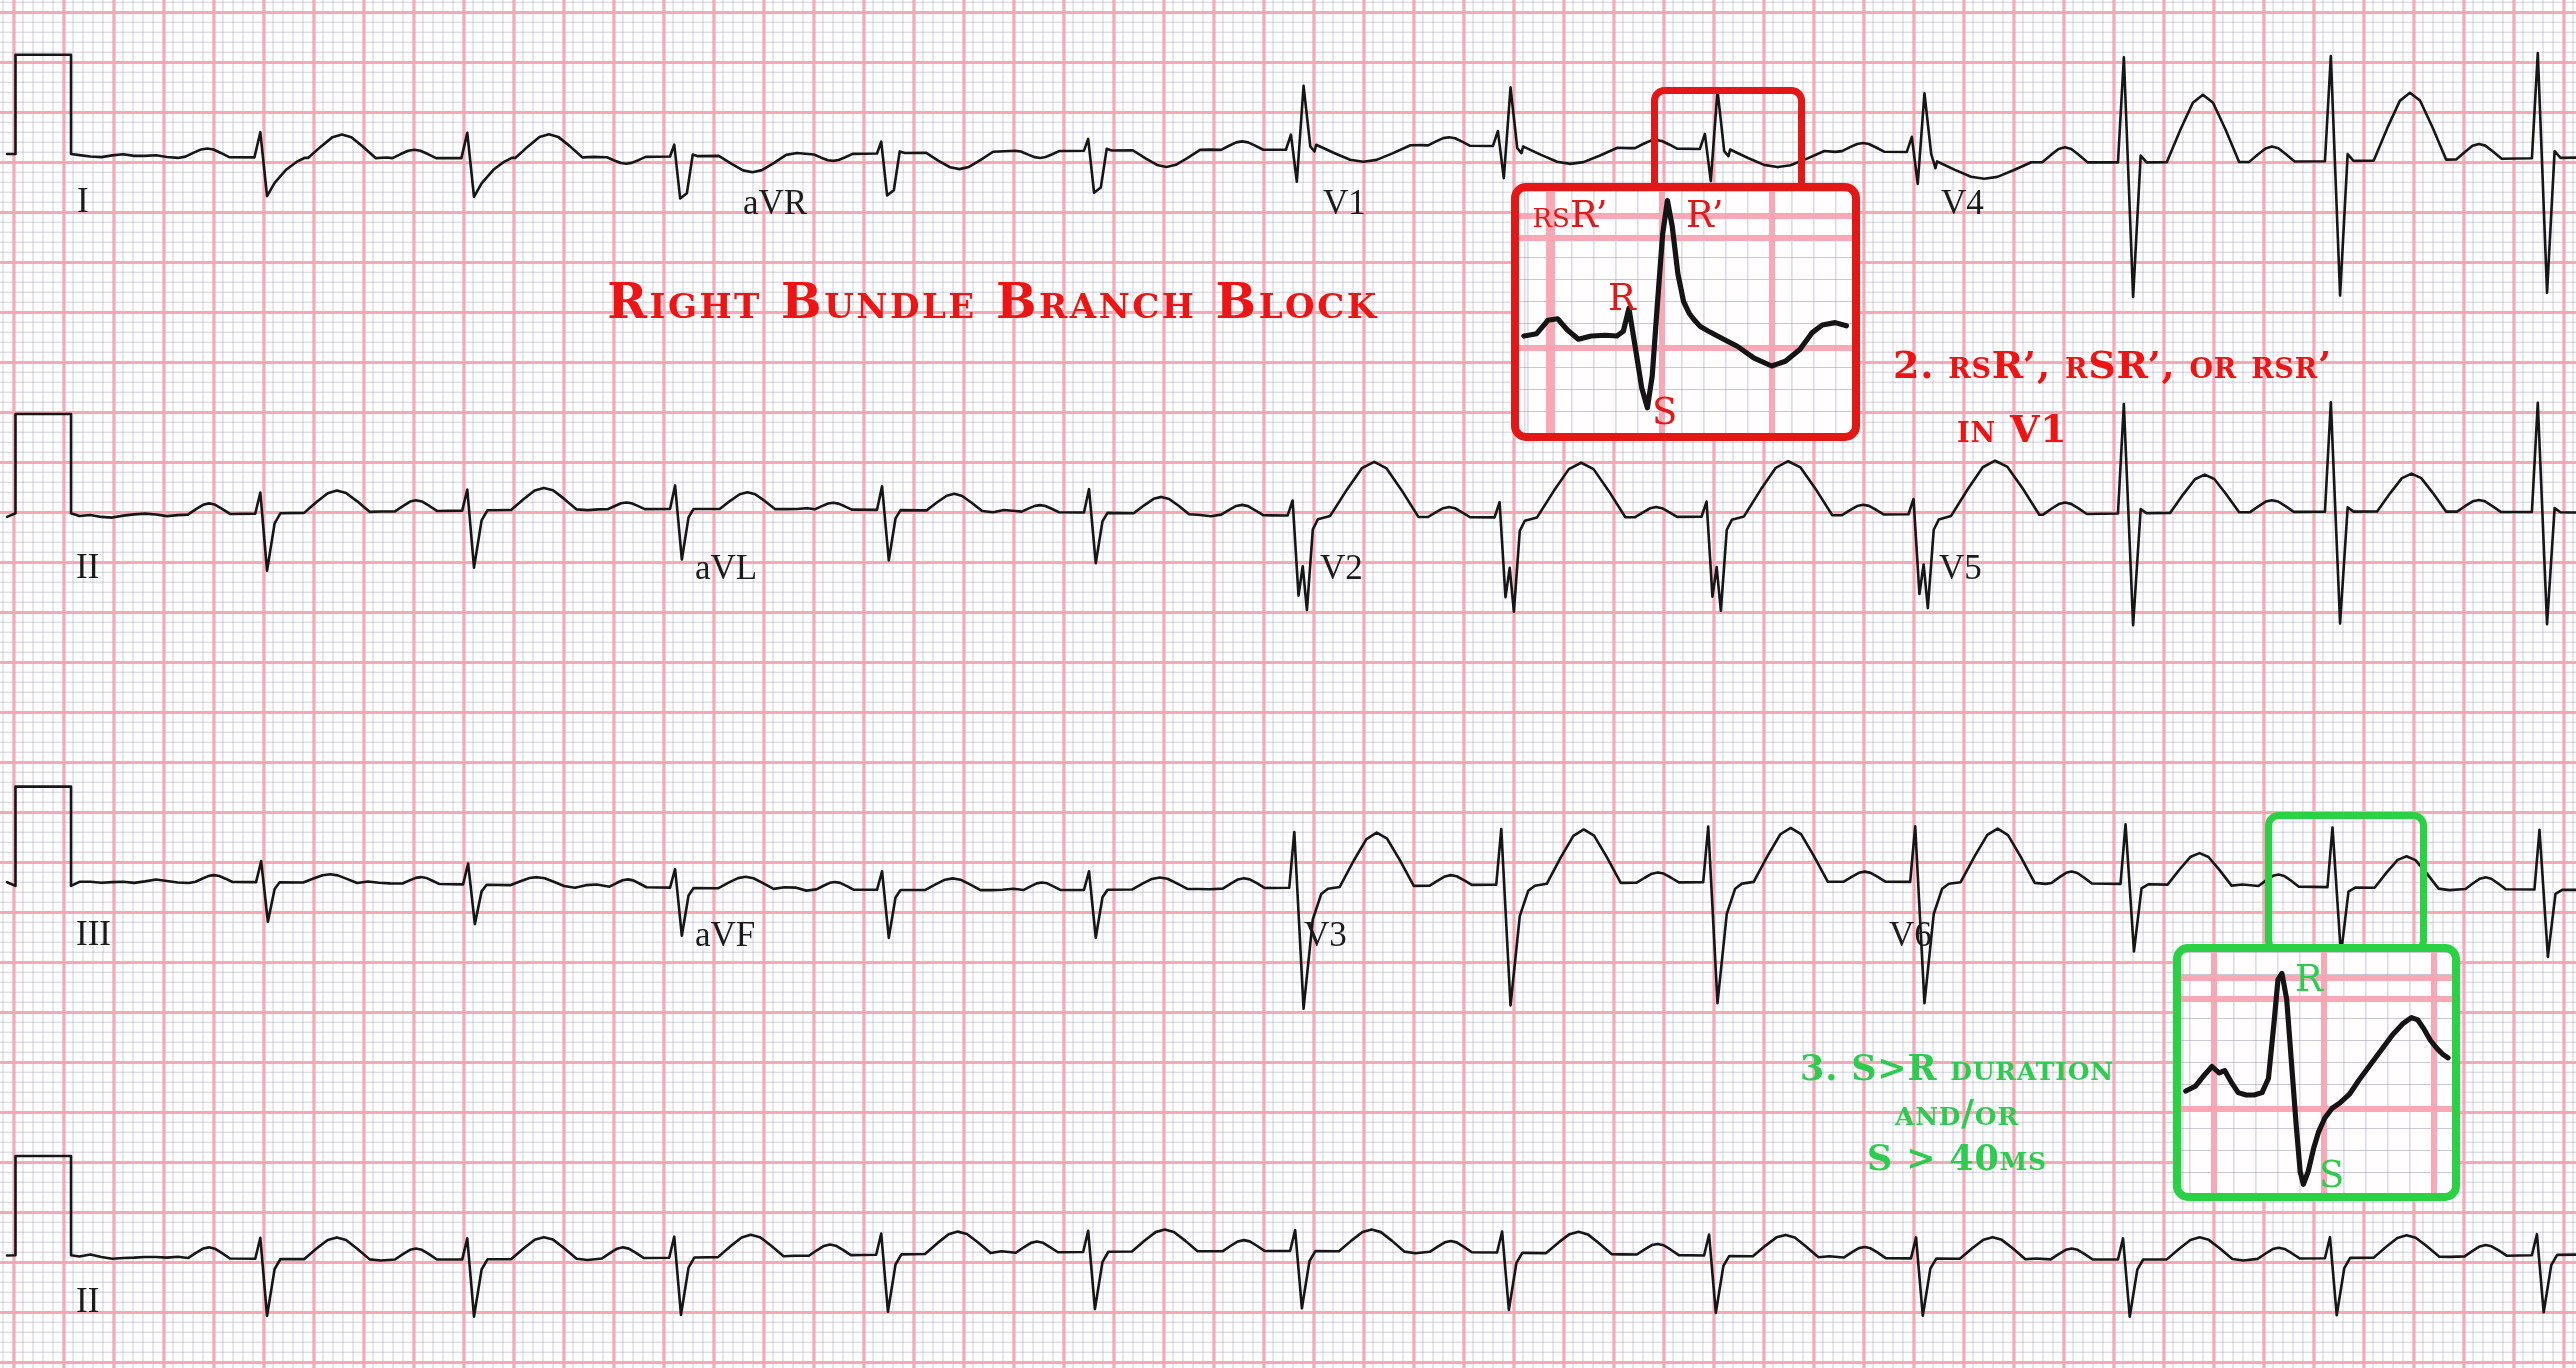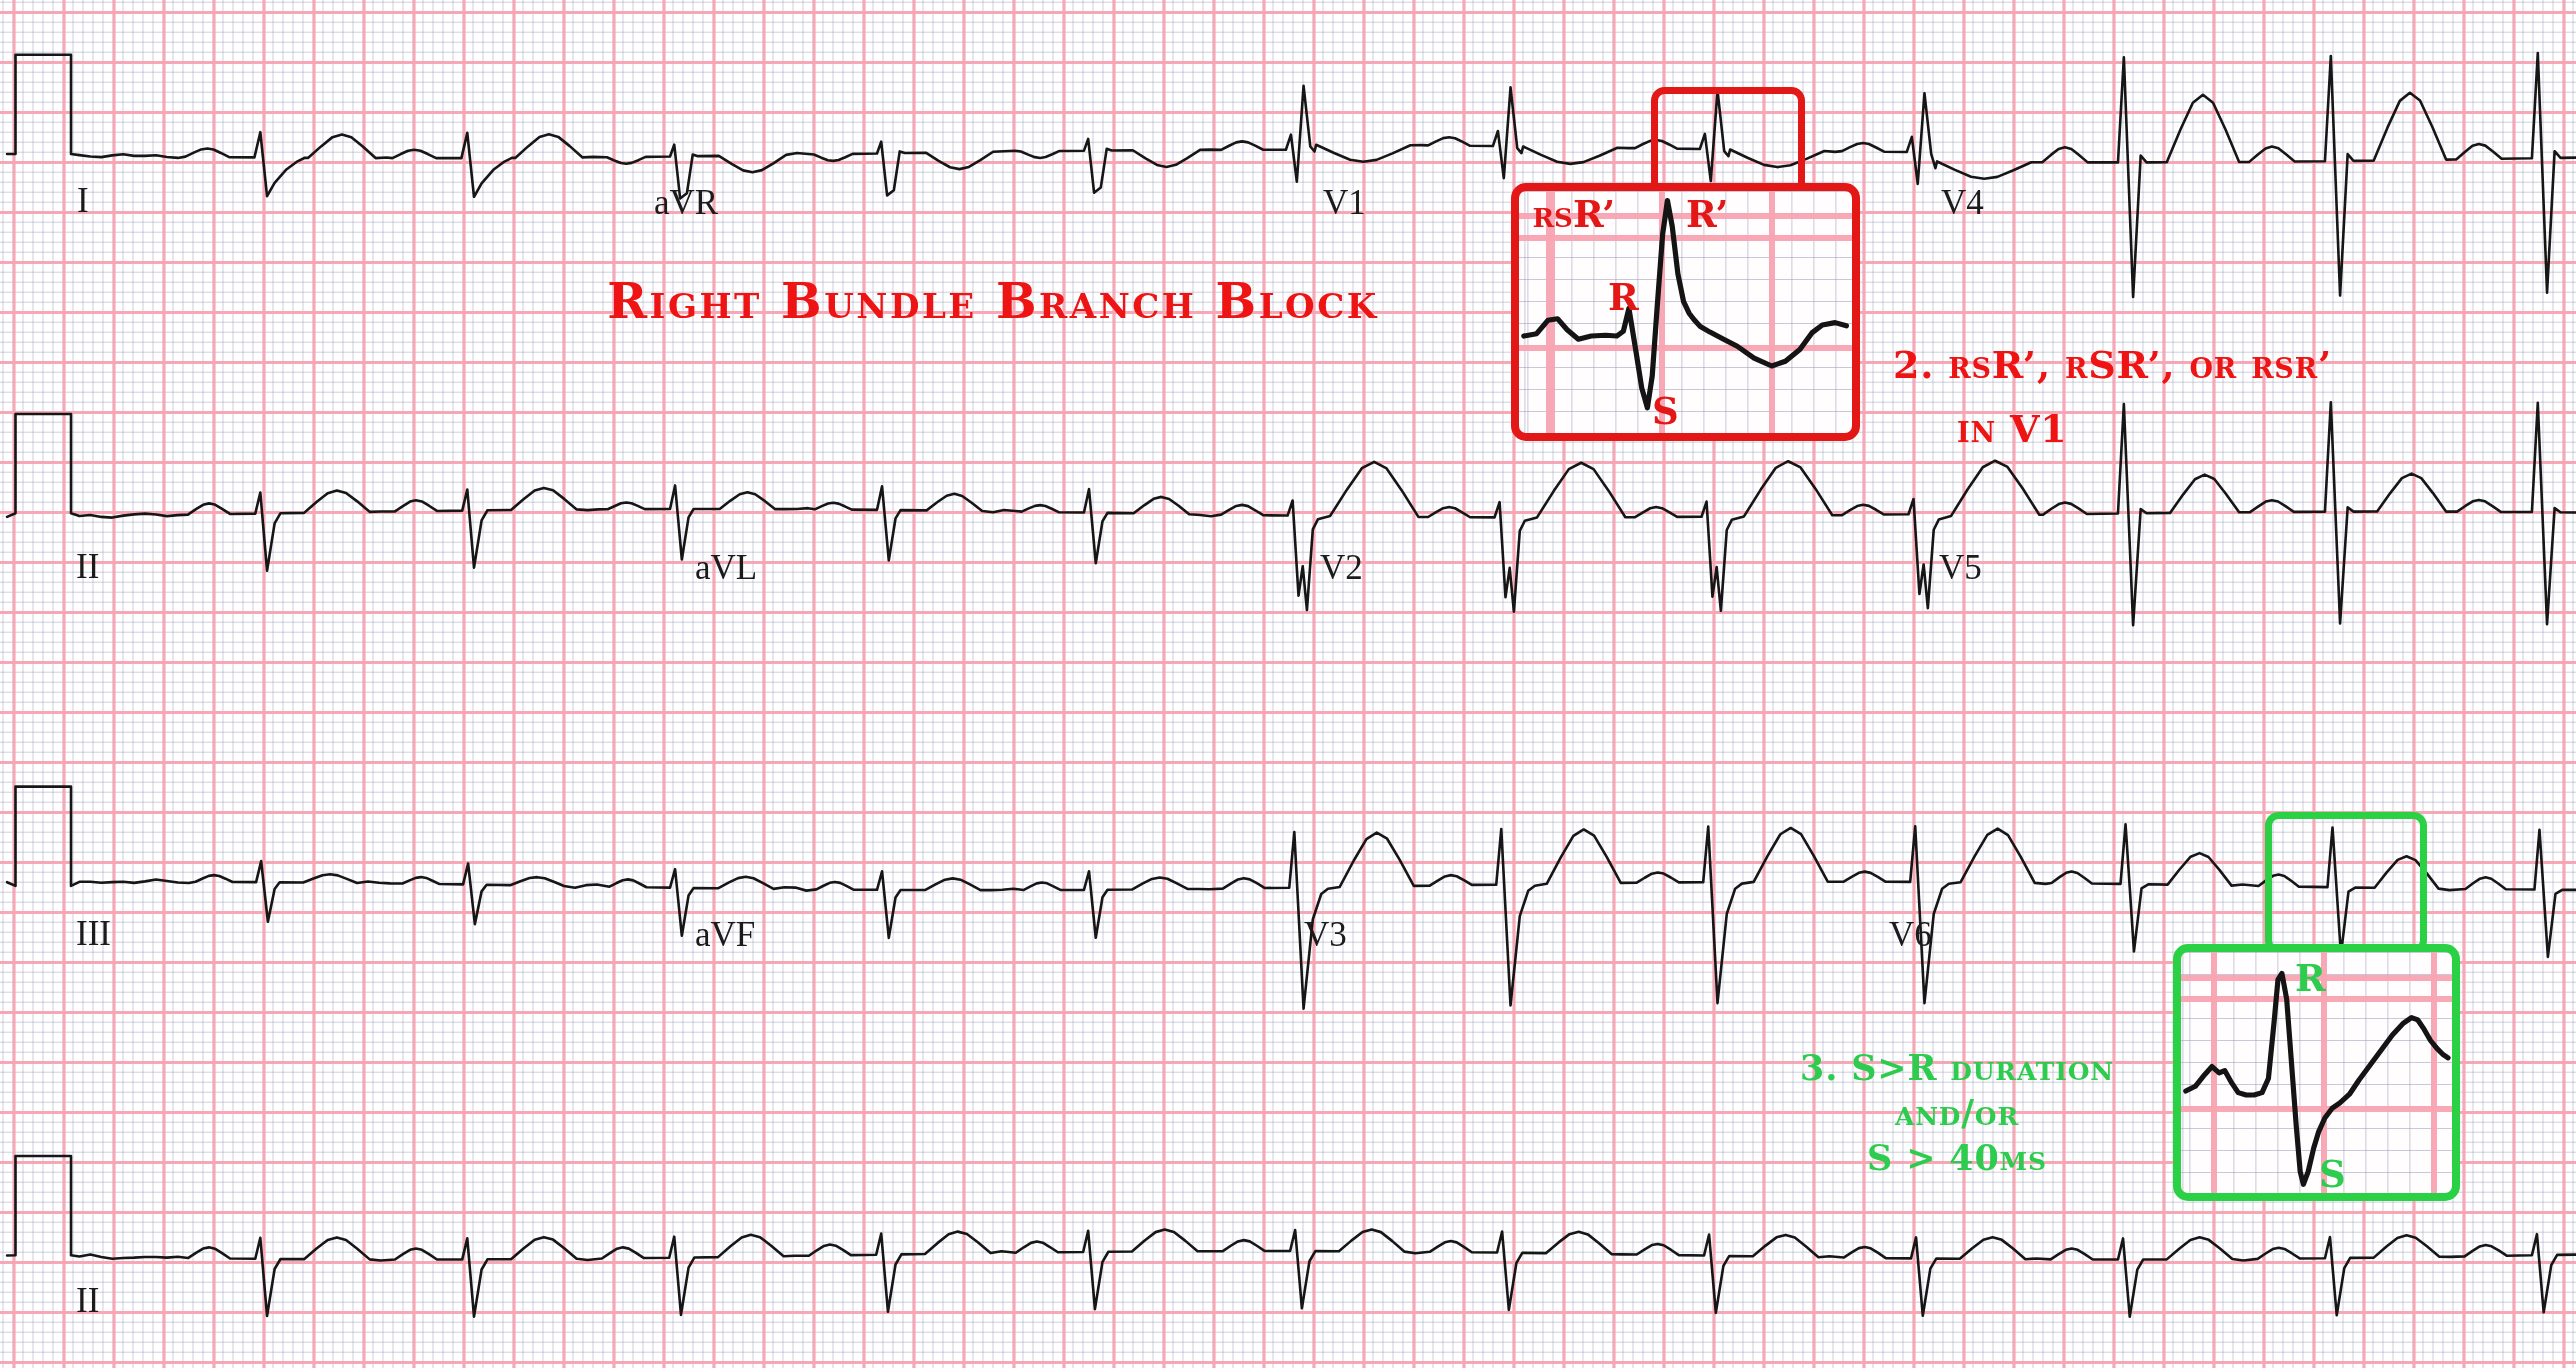--- a/index.html
+++ b/index.html
@@ -40,39 +40,39 @@
     background-image:
       repeating-linear-gradient(to right, rgba(248,164,178,0.95) 0 5.9px, transparent 5.9px 110px),
       repeating-linear-gradient(to bottom, rgba(248,164,178,0.95) 0 5.9px, transparent 5.9px 110px),
       repeating-linear-gradient(to right, rgba(148,148,182,0.5) 0 1.4px, transparent 1.4px 22px),
       repeating-linear-gradient(to bottom, rgba(148,148,182,0.5) 0 1.4px, transparent 1.4px 22px);
     background-position: 30px 0, 0 44px, 8.4px 0, 0 0;
   }
   .inset svg{position:absolute;left:0;top:0;width:100%;height:100%;}
   .inset path{fill:none;stroke:#141414;stroke-width:6.5;stroke-linejoin:round;stroke-linecap:round;}
   .ilabel{
-    position:absolute;z-index:6;font-family:"DejaVu Serif",serif;font-weight:bold;
+    position:absolute;z-index:6;font-family:"DejaVu Serif",serif;font-weight:normal;
     font-variant:small-caps;font-size:37px;line-height:37px;white-space:nowrap;
   }
 </style>
 </head>
 <body>
 
 <div class="page">
 
   <svg id="trace-svg" width="2576" height="1368" viewBox="0 0 3061 1626">
       <path d="M8.0 183.1L18.0 183.0L18.0 65.0L84.0 65.0L84.0 183.0L94.0 184.4L107.0 186.1L120.0 186.8L133.0 184.7L146.0 183.4L159.0 185.3L172.0 185.3L185.0 184.6L198.0 186.6L211.0 187.7L220.0 186.2L229.9 181.4L238.7 177.6L246.0 176.5L253.3 177.7L262.1 181.8L272.0 186.8L302.0 187.0L309.0 157.1L317.0 233.2L326.0 217.3L340.0 201.4L352.0 192.5L362.0 187.5L366.0 187.6L381.2 174.0L394.8 163.0L406.0 159.8L417.2 163.1L430.8 174.2L446.0 187.9L459.0 187.2L466.0 188.0L475.9 183.1L484.7 179.2L492.0 178.0L499.3 179.2L508.1 183.1L518.0 188.0L548.0 187.9L555.0 157.9L563.0 233.9L572.0 217.9L586.0 201.8L598.0 192.8L608.0 187.7L612.0 187.7L627.2 174.0L640.8 162.8L652.0 159.5L663.2 162.7L676.8 173.7L692.0 187.1L705.0 186.4L721.0 186.9L729.7 190.7L737.6 193.8L744.0 194.6L750.4 193.6L758.3 190.4L767.0 186.4L796.0 186.0L801.0 172.0L808.0 235.9L816.0 229.8L823.0 183.7L829.0 185.6L854.0 185.3L869.2 194.8L882.8 202.5L894.0 204.7L905.2 202.2L918.8 194.1L934.0 184.1L947.0 181.8L960.0 183.0L967.0 183.6L975.7 187.4L983.6 190.4L990.0 191.2L996.4 190.2L1004.3 186.9L1013.0 182.9L1042.0 182.4L1047.0 168.4L1054.0 232.2L1062.0 226.1L1069.0 180.0L1075.0 181.9L1100.0 181.5L1115.2 191.1L1128.8 198.8L1140.0 201.0L1151.2 198.4L1164.8 190.3L1180.0 180.4L1193.0 179.8L1206.0 179.2L1213.0 180.0L1221.7 183.8L1229.6 186.8L1236.0 187.7L1242.4 186.7L1250.3 183.4L1259.0 179.4L1288.0 179.1L1293.0 165.1L1300.0 229.0L1308.0 222.9L1315.0 176.9L1321.0 178.8L1346.0 178.6L1361.2 188.3L1374.8 196.1L1386.0 198.4L1397.2 195.9L1410.8 188.0L1426.0 178.2L1439.0 177.8L1451.0 178.1L1460.5 173.2L1469.0 169.2L1476.0 168.0L1483.0 169.2L1491.5 173.1L1501.0 178.0L1528.0 178.0L1534.0 160.0L1541.0 216.0L1549.0 102.0L1557.0 174.1L1562.0 180.1L1564.0 172.1L1585.3 181.9L1604.3 189.9L1620.0 192.3L1635.7 190.0L1654.7 182.3L1676.0 172.7L1689.0 172.5L1697.0 172.8L1706.5 168.1L1715.0 164.2L1722.0 163.1L1729.0 164.3L1737.5 168.4L1747.0 173.3L1774.0 173.6L1780.0 155.7L1787.0 211.8L1795.0 103.9L1803.0 176.0L1808.0 182.0L1810.0 174.1L1831.3 184.1L1850.3 192.2L1866.0 194.8L1881.7 192.7L1900.7 185.1L1922.0 175.6L1935.0 176.0L1943.0 176.0L1952.5 171.2L1961.0 167.4L1968.0 166.3L1975.0 167.6L1983.5 171.7L1993.0 176.7L2020.0 177.1L2026.0 159.2L2033.0 215.3L2041.0 107.5L2049.0 179.6L2054.0 185.7L2056.0 177.7L2077.3 187.8L2096.3 196.0L2112.0 198.6L2127.7 196.4L2146.7 188.8L2168.0 179.4L2181.0 180.5L2189.0 179.6L2198.5 174.9L2207.0 171.1L2214.0 170.0L2221.0 171.2L2229.5 175.3L2239.0 180.3L2266.0 180.6L2272.0 162.6L2279.0 218.7L2287.0 110.8L2295.0 182.9L2300.0 199.9L2302.0 191.9L2323.3 201.9L2342.3 210.0L2358.0 212.4L2373.7 210.2L2392.7 202.4L2414.0 192.8L2427.0 192.8L2437.3 184.1L2446.4 177.0L2454.0 174.9L2461.6 177.1L2470.7 184.2L2481.0 193.0L2517.0 193.0L2524.0 68.0L2535.0 353.0L2544.0 185.0L2551.0 193.0L2575.0 192.9L2591.3 153.9L2606.0 122.2L2618.0 112.7L2630.0 122.1L2644.7 153.6L2661.0 192.5L2673.0 192.4L2683.3 183.6L2692.4 176.4L2700.0 174.2L2707.6 176.2L2716.7 183.3L2727.0 191.9L2763.0 191.6L2770.0 66.5L2781.0 351.3L2790.0 183.2L2797.0 191.2L2821.0 190.9L2837.3 151.7L2852.0 119.9L2864.0 110.3L2876.0 119.5L2890.7 151.0L2907.0 189.7L2919.0 189.5L2929.3 180.6L2938.4 173.3L2946.0 171.1L2953.6 173.1L2962.7 180.1L2973.0 188.7L3009.0 188.1L3016.0 63.0L3027.0 347.8L3036.0 179.7L3043.0 187.6L3067.0 187.2L3083.3 148.0L3098.0 116.1L3110.0 106.6L3122.0 115.8L3136.7 147.2L3153.0 185.9" class="trace" style="stroke: rgb(22, 22, 22);"></path>
       <path d="M8.0 614.3L18.0 610.0L18.0 492.0L84.0 492.0L84.0 610.0L94.0 613.4L107.0 612.1L120.0 614.4L133.0 615.2L146.0 612.9L159.0 611.4L172.0 610.5L185.0 611.6L198.0 613.5L211.0 612.3L223.0 611.7L232.5 605.2L241.0 600.0L248.0 598.3L255.0 599.7L263.5 604.8L273.0 610.9L303.0 610.5L309.0 585.4L317.0 678.3L326.0 622.1L333.0 610.0L361.0 609.6L375.8 596.7L389.1 586.2L400.0 583.0L410.9 585.9L424.2 595.9L439.0 608.4L452.0 608.0L469.0 607.9L478.5 601.5L487.0 596.2L494.0 594.6L501.0 596.0L509.5 601.1L519.0 607.3L549.0 606.9L555.0 581.8L563.0 674.7L572.0 618.6L579.0 606.5L607.0 606.2L621.8 593.4L635.1 583.0L646.0 579.9L656.9 582.8L670.2 593.0L685.0 605.5L698.0 606.3L711.0 605.4L722.0 605.3L730.4 601.4L737.8 598.2L744.0 597.2L750.2 598.1L757.6 601.3L766.0 605.1L796.0 605.0L802.0 577.0L810.0 665.0L818.0 615.0L824.0 605.0L855.0 605.0L867.5 595.3L878.8 587.4L888.0 585.1L897.2 587.4L908.5 595.4L921.0 605.2L934.0 605.1L947.0 605.0L960.0 604.0L968.0 605.4L976.4 601.6L983.8 598.5L990.0 597.6L996.2 598.6L1003.6 601.8L1012.0 605.7L1042.0 606.0L1048.0 578.1L1056.0 666.1L1064.0 616.2L1070.0 606.3L1101.0 606.6L1113.5 597.0L1124.8 589.3L1134.0 587.0L1143.2 589.5L1154.5 597.5L1167.0 607.4L1180.0 608.8L1193.0 606.2L1206.0 607.3L1214.0 608.1L1222.4 604.3L1229.8 601.3L1236.0 600.4L1242.2 601.5L1249.6 604.7L1258.0 608.8L1288.0 609.2L1294.0 581.3L1302.0 669.4L1310.0 619.6L1316.0 609.6L1347.0 610.1L1359.5 600.6L1370.8 592.9L1380.0 590.6L1389.2 593.1L1400.5 601.2L1413.0 611.2L1426.0 612.2L1439.0 613.6L1451.0 611.7L1460.5 606.0L1469.0 601.4L1476.0 600.1L1483.0 601.6L1491.5 606.5L1501.0 612.4L1530.0 612.8L1536.0 594.9L1543.0 708.0L1548.0 673.0L1553.0 725.1L1560.0 629.2L1566.0 617.3L1580.5 613.4L1600.5 582.0L1618.3 556.5L1633.0 549.0L1647.7 556.8L1665.5 582.6L1685.5 614.4L1697.0 614.5L1706.5 608.7L1715.0 604.0L1722.0 602.7L1729.0 604.1L1737.5 608.9L1747.0 614.8L1776.0 614.9L1782.0 596.9L1789.0 709.9L1794.0 674.9L1799.0 727.0L1806.0 631.0L1812.0 619.0L1826.5 615.0L1846.5 583.4L1864.3 557.6L1879.0 550.0L1893.7 557.6L1911.5 583.2L1931.5 614.8L1943.0 614.7L1952.5 608.9L1961.0 604.1L1968.0 602.6L1975.0 604.0L1983.5 608.7L1993.0 614.4L2022.0 614.2L2028.0 596.2L2035.0 709.1L2040.0 674.1L2045.0 726.0L2052.0 630.0L2058.0 617.9L2072.5 613.8L2092.4 581.9L2110.3 556.0L2125.0 548.2L2139.7 555.6L2157.6 581.1L2177.5 612.5L2189.0 612.3L2198.5 606.4L2207.0 601.5L2214.0 600.0L2221.0 601.3L2229.5 605.9L2239.0 611.6L2268.0 611.2L2274.0 593.1L2281.0 706.0L2286.0 670.9L2291.0 722.8L2298.0 629.7L2304.0 617.6L2318.5 613.4L2338.4 581.5L2356.3 555.4L2371.0 547.6L2385.7 555.0L2403.6 580.4L2423.5 611.8L2428.0 611.7L2437.9 604.7L2446.7 599.1L2454.0 597.3L2461.3 598.9L2470.1 604.3L2480.0 610.9L2517.0 610.4L2524.0 480.3L2535.0 743.2L2544.0 605.1L2551.0 610.0L2579.0 609.6L2594.6 587.6L2608.5 569.6L2620.0 564.2L2631.5 569.4L2645.4 587.1L2661.0 608.8L2674.0 608.7L2683.9 601.8L2692.7 596.2L2700.0 594.5L2707.3 596.1L2716.1 601.6L2726.0 608.4L2763.0 608.2L2770.0 478.1L2781.0 741.1L2790.0 603.1L2797.0 608.1L2825.0 608.0L2840.6 586.1L2854.5 568.3L2866.0 563.0L2877.5 568.3L2891.4 586.1L2907.0 608.1L2920.0 608.1L2929.9 601.4L2938.7 595.9L2946.0 594.2L2953.3 595.9L2962.1 601.5L2972.0 608.4L3009.0 608.6L3016.0 478.7L3027.0 741.8L3036.0 603.9L3043.0 608.9L3071.0 609.2L3086.6 587.4L3100.5 569.8L3112.0 564.6L3123.5 570.0L3137.4 588.0L3153.0 610.1" class="trace" style="stroke: rgb(22, 22, 22);"></path>
       <path d="M8.0 1048.6L18.0 1053.0L18.0 935.0L84.0 935.0L84.0 1053.0L94.0 1048.1L107.0 1048.0L120.0 1049.2L133.0 1048.5L146.0 1048.1L159.0 1049.4L172.0 1047.6L185.0 1045.4L198.0 1047.2L211.0 1049.0L224.0 1049.6L232.0 1048.1L240.4 1044.2L247.8 1041.1L254.0 1040.2L260.2 1041.2L267.6 1044.4L276.0 1048.3L304.0 1048.5L310.0 1023.5L318.0 1095.6L326.0 1056.6L332.0 1048.7L360.0 1048.9L372.2 1044.2L383.0 1040.3L392.0 1039.2L401.0 1040.5L411.8 1044.6L424.0 1049.6L437.0 1047.8L450.0 1049.3L463.0 1050.0L478.0 1050.2L486.4 1046.4L493.8 1043.4L500.0 1042.5L506.2 1043.5L513.6 1046.8L522.0 1050.8L550.0 1051.2L556.0 1026.3L564.0 1098.4L572.0 1059.5L578.0 1051.6L606.0 1052.1L618.2 1047.4L629.0 1043.6L638.0 1042.6L647.0 1043.9L657.8 1048.0L670.0 1053.1L683.0 1055.2L696.0 1052.1L709.0 1051.3L724.0 1053.9L732.4 1049.6L739.8 1046.2L746.0 1045.2L752.2 1046.4L759.6 1050.1L768.0 1054.6L796.0 1055.0L802.0 1033.1L810.0 1112.2L818.0 1064.3L824.0 1055.4L853.0 1055.8L865.5 1049.1L876.8 1043.7L886.0 1042.2L895.2 1043.9L906.5 1049.6L919.0 1056.5L932.0 1054.6L945.0 1055.0L958.0 1058.6L970.0 1057.1L978.4 1052.8L985.8 1049.3L992.0 1048.3L998.2 1049.4L1005.6 1053.0L1014.0 1057.4L1042.0 1057.6L1048.0 1035.6L1056.0 1114.7L1064.0 1066.7L1070.0 1057.8L1099.0 1057.9L1111.5 1051.1L1122.8 1045.6L1132.0 1044.0L1141.2 1045.6L1152.5 1051.2L1165.0 1058.0L1178.0 1058.0L1191.0 1057.6L1204.0 1056.3L1216.0 1057.9L1224.4 1053.5L1231.8 1050.0L1238.0 1048.9L1244.2 1049.9L1251.6 1053.5L1260.0 1057.8L1288.0 1057.7L1294.0 1035.6L1302.0 1114.6L1310.0 1066.5L1316.0 1057.5L1345.0 1057.3L1357.5 1050.3L1368.8 1044.7L1378.0 1043.0L1387.2 1044.5L1398.5 1050.0L1411.0 1056.6L1424.0 1056.6L1437.0 1057.0L1453.0 1056.2L1462.5 1050.2L1471.0 1045.3L1478.0 1043.8L1485.0 1045.2L1493.5 1049.8L1503.0 1055.5L1532.0 1055.1L1538.0 989.0L1549.0 1198.9L1560.0 1092.7L1570.0 1062.6L1578.0 1056.4L1592.0 1054.2L1608.7 1022.8L1623.7 997.3L1636.0 989.6L1648.3 996.9L1663.3 1022.0L1680.0 1052.9L1699.0 1052.6L1708.5 1046.6L1717.0 1041.7L1724.0 1040.2L1731.0 1041.5L1739.5 1046.1L1749.0 1051.8L1778.0 1051.4L1784.0 985.3L1795.0 1195.1L1806.0 1089.0L1816.0 1058.8L1824.0 1052.7L1838.0 1050.5L1854.7 1019.1L1869.7 993.6L1882.0 985.9L1894.3 993.3L1909.3 1018.5L1926.0 1049.4L1945.0 1049.2L1954.5 1043.3L1963.0 1038.5L1970.0 1037.0L1977.0 1038.3L1985.5 1043.0L1995.0 1048.8L2024.0 1048.5L2030.0 982.5L2041.0 1192.4L2052.0 1086.4L2062.0 1056.3L2070.0 1050.3L2084.0 1048.2L2100.7 1017.0L2115.7 991.6L2128.0 984.1L2140.3 991.5L2155.3 1016.9L2172.0 1048.0L2191.0 1048.0L2200.5 1042.2L2209.0 1037.4L2216.0 1036.0L2223.0 1037.5L2231.5 1042.2L2241.0 1048.1L2270.0 1048.2L2276.0 982.2L2287.0 1192.3L2298.0 1086.4L2308.0 1056.4L2316.0 1050.5L2330.0 1048.6L2346.7 1017.6L2361.7 992.4L2374.0 984.9L2386.3 992.6L2401.3 1018.1L2418.0 1049.4L2431.0 1050.6L2438.0 1049.6L2447.1 1042.9L2455.3 1037.4L2462.0 1035.9L2468.7 1037.6L2476.9 1043.3L2486.0 1050.2L2520.0 1050.6L2526.0 979.7L2536.0 1130.9L2545.0 1056.0L2553.0 1051.1L2576.0 1051.4L2590.4 1033.2L2603.4 1018.3L2614.0 1014.0L2624.6 1018.6L2637.6 1033.9L2652.0 1052.6L2665.0 1051.3L2684.0 1053.1L2693.1 1046.4L2701.3 1041.0L2708.0 1039.5L2714.7 1041.2L2722.9 1046.9L2732.0 1053.9L2766.0 1054.4L2772.0 983.5L2782.0 1134.6L2791.0 1059.7L2799.0 1054.9L2822.0 1055.2L2836.4 1036.9L2849.4 1022.0L2860.0 1017.7L2870.6 1022.3L2883.6 1037.5L2898.0 1056.2L2911.0 1058.0L2930.0 1056.6L2939.1 1049.8L2947.3 1044.4L2954.0 1042.8L2960.7 1044.5L2968.9 1050.1L2978.0 1057.0L3012.0 1057.3L3018.0 986.4L3028.0 1137.4L3037.0 1062.5L3045.0 1057.6L3068.0 1057.7L3082.4 1039.3L3095.4 1024.3L3106.0 1019.9L3116.6 1024.4L3129.6 1039.4L3144.0 1058.0" class="trace" style="stroke: rgb(22, 22, 22);"></path>
       <path d="M8.0 1492.2L18.0 1492.0L18.0 1374.0L84.0 1374.0L84.0 1492.0L94.0 1493.5L107.0 1491.0L120.0 1494.0L133.0 1496.1L146.0 1495.2L159.0 1494.8L172.0 1494.1L185.0 1494.1L198.0 1494.8L211.0 1493.7L223.0 1495.3L232.5 1489.1L241.0 1484.0L248.0 1482.6L255.0 1484.2L263.5 1489.4L273.0 1495.8L303.0 1496.1L309.0 1471.2L317.0 1564.2L326.0 1508.3L333.0 1496.4L361.0 1496.6L375.8 1484.0L389.1 1473.8L400.0 1470.8L410.9 1473.9L424.2 1484.2L439.0 1496.9L452.0 1498.2L469.0 1497.0L478.5 1490.7L487.0 1485.5L494.0 1484.0L501.0 1485.5L509.5 1490.7L519.0 1497.0L549.0 1496.9L555.0 1471.9L563.0 1564.9L572.0 1508.9L579.0 1496.8L607.0 1496.7L621.8 1484.0L635.1 1473.6L646.0 1470.5L656.9 1473.4L670.2 1483.6L685.0 1496.2L698.0 1497.6L715.0 1495.9L724.5 1489.5L733.0 1484.2L740.0 1482.6L747.0 1484.1L755.5 1489.1L765.0 1495.3L795.0 1495.0L801.0 1469.9L809.0 1562.8L818.0 1506.7L825.0 1494.6L853.0 1494.2L867.8 1481.4L881.1 1470.9L892.0 1467.7L902.9 1470.5L916.2 1480.6L931.0 1493.1L944.0 1492.5L961.0 1492.6L970.5 1486.1L979.0 1480.9L986.0 1479.2L993.0 1480.6L1001.5 1485.6L1011.0 1491.8L1041.0 1491.4L1047.0 1466.3L1055.0 1559.1L1064.0 1503.0L1071.0 1490.9L1099.0 1490.5L1113.8 1477.6L1127.1 1467.1L1138.0 1463.9L1148.9 1466.8L1162.2 1476.9L1177.0 1489.4L1190.0 1487.3L1207.0 1489.0L1216.5 1482.5L1225.0 1477.3L1232.0 1475.7L1239.0 1477.1L1247.5 1482.2L1257.0 1488.4L1287.0 1488.1L1293.0 1463.0L1301.0 1556.0L1310.0 1499.9L1317.0 1487.8L1345.0 1487.6L1359.8 1474.8L1373.1 1464.5L1384.0 1461.3L1394.9 1464.3L1408.2 1474.6L1423.0 1487.2L1436.0 1487.2L1453.0 1487.1L1462.5 1480.7L1471.0 1475.6L1478.0 1474.0L1485.0 1475.5L1493.5 1480.7L1503.0 1487.0L1533.0 1487.0L1539.0 1462.0L1547.0 1555.0L1556.0 1499.1L1563.0 1487.1L1591.0 1487.2L1605.8 1474.6L1619.1 1464.4L1630.0 1461.4L1640.9 1464.5L1654.2 1474.9L1669.0 1487.7L1682.0 1489.7L1699.0 1487.9L1708.5 1481.7L1717.0 1476.6L1724.0 1475.1L1731.0 1476.7L1739.5 1482.0L1749.0 1488.4L1779.0 1488.8L1785.0 1463.8L1793.0 1556.9L1802.0 1501.0L1809.0 1489.1L1837.0 1489.5L1851.8 1477.0L1865.1 1466.9L1876.0 1464.0L1886.9 1467.2L1900.2 1477.7L1915.0 1490.6L1928.0 1490.9L1945.0 1491.1L1954.5 1484.9L1963.0 1479.9L1970.0 1478.5L1977.0 1480.1L1985.5 1485.4L1995.0 1491.8L2025.0 1492.3L2031.0 1467.4L2039.0 1560.5L2048.0 1504.7L2055.0 1492.8L2083.0 1493.2L2097.8 1480.8L2111.1 1470.7L2122.0 1467.8L2132.9 1471.0L2146.2 1481.5L2161.0 1494.3L2174.0 1493.1L2191.0 1494.7L2200.5 1488.5L2209.0 1483.5L2216.0 1482.1L2223.0 1483.7L2231.5 1488.9L2241.0 1495.4L2271.0 1495.7L2277.0 1470.8L2285.0 1563.8L2294.0 1507.9L2301.0 1496.0L2329.0 1496.2L2343.8 1483.7L2357.1 1473.5L2368.0 1470.5L2378.9 1473.7L2392.2 1484.0L2407.0 1496.8L2420.0 1495.8L2437.0 1496.9L2446.5 1490.6L2455.0 1485.5L2462.0 1483.9L2469.0 1485.5L2477.5 1490.7L2487.0 1497.0L2517.0 1497.0L2523.0 1472.0L2531.0 1565.0L2540.0 1509.0L2547.0 1497.0L2575.0 1496.9L2589.8 1484.2L2603.1 1473.8L2614.0 1470.7L2624.9 1473.7L2638.2 1483.9L2653.0 1496.5L2666.0 1498.3L2683.0 1496.3L2692.5 1489.9L2701.0 1484.6L2708.0 1483.1L2715.0 1484.5L2723.5 1489.6L2733.0 1495.8L2763.0 1495.5L2769.0 1470.4L2777.0 1563.3L2786.0 1507.2L2793.0 1495.1L2821.0 1494.8L2835.8 1481.9L2849.1 1471.5L2860.0 1468.3L2870.9 1471.2L2884.2 1481.3L2899.0 1493.7L2912.0 1493.9L2929.0 1493.3L2938.5 1486.8L2947.0 1481.5L2954.0 1479.9L2961.0 1481.3L2969.5 1486.3L2979.0 1492.5L3009.0 1492.0L3015.0 1466.9L3023.0 1559.8L3032.0 1503.7L3039.0 1491.6L3067.0 1491.1L3081.8 1478.2L3095.1 1467.7L3106.0 1464.5L3116.9 1467.4L3130.2 1477.5L3145.0 1490.0" class="trace" style="stroke: rgb(22, 22, 22);"></path>
     </svg>
 
   <div id="lead-labels">
       <span class="lead-label" style="left: 77px; top: 183px;">I</span>
-      <span class="lead-label" style="left: 654px; top: 185px;">aVR</span>
+      <span class="lead-label" style="left: 733px; top: 185px; padding-left: 10px;">aVR</span>
       <span class="lead-label" style="left: 1323px; top: 185px;">V1</span>
       <span class="lead-label" style="left: 1941px; top: 185px;">V4</span>
       <span class="lead-label" style="left: 76px; top: 549px;">II</span>
       <span class="lead-label" style="left: 695px; top: 550px; text-align: right;">aVL</span>
       <span class="lead-label" style="left: 1320px; top: 550px;">V2</span>
       <span class="lead-label" style="left: 1939px; top: 550px;">V5</span>
       <span class="lead-label" style="left: 76px; top: 916px;">III</span>
       <span class="lead-label" style="left: 695px; top: 917px;">aVF</span>
       <span class="lead-label" style="left: 1304px; top: 917px;">V3</span>
       <span class="lead-label" style="left: 1877px; top: 917px; margin-left: 12px;">V6</span>

